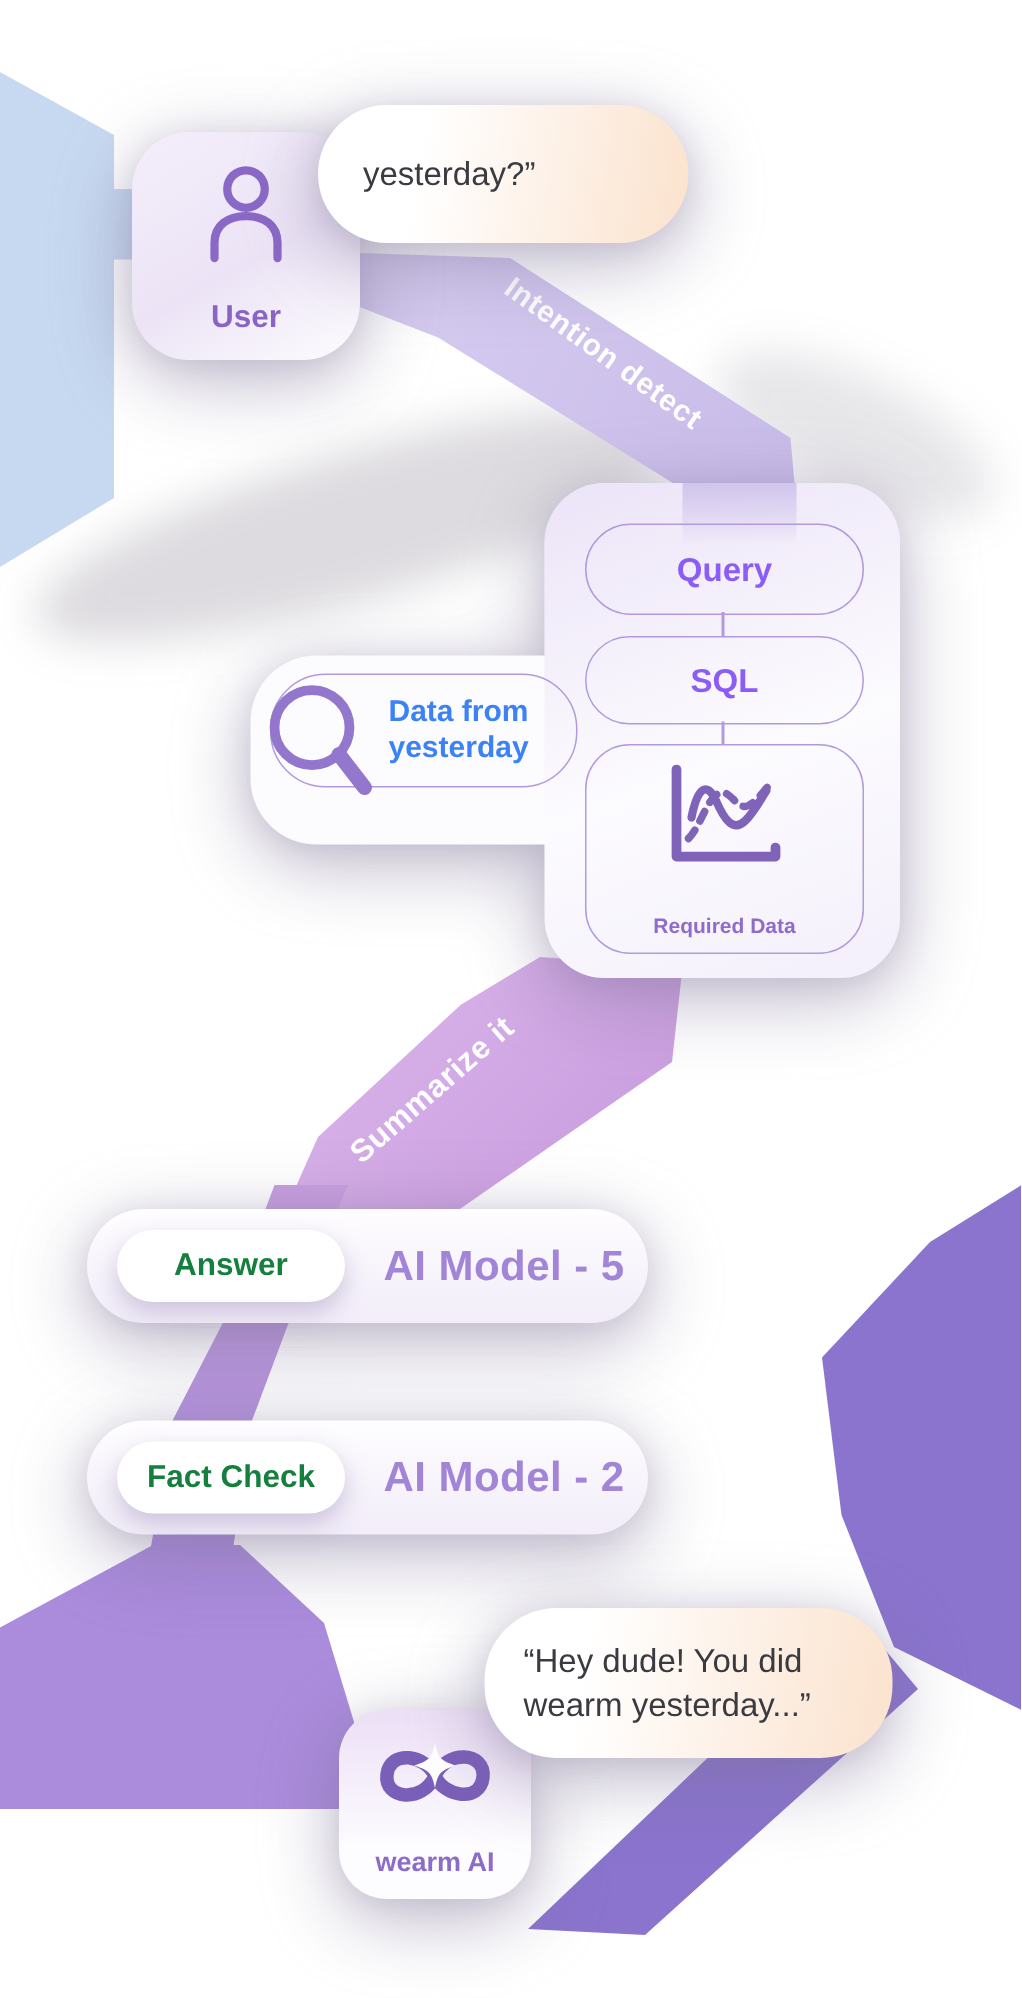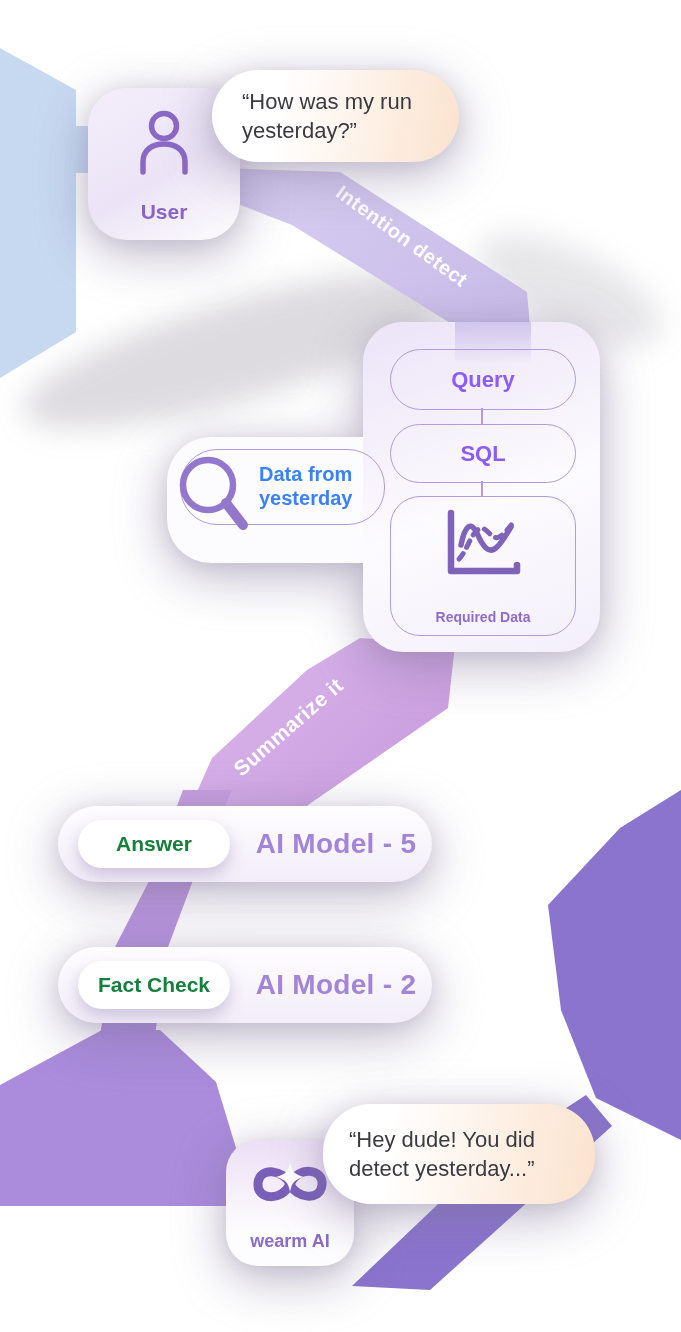--- a/index.html
+++ b/index.html
@@ -76,21 +76,21 @@
 
   .model-row{left:58px;width:374px;height:76px;border-radius:38px;z-index:5;
     background:linear-gradient(180deg,#fefdff,#f2edf9);}
   .row1{top:806px;} .row2{top:947px;}
   .model-pill{position:absolute;left:20px;top:14px;width:152px;height:48px;border-radius:24px;background:#ffffff;
     box-shadow:0 7px 16px rgba(140,120,170,.38);display:flex;align-items:center;justify-content:center;
     color:#15803d;font-size:21px;font-weight:700;}
   .model-name{position:absolute;left:190px;width:176px;top:0;height:76px;display:flex;align-items:center;justify-content:center;
     color:#a285d7;font-size:28px;font-weight:700;letter-spacing:.3px;}
 
-  .bubble2{left:323px;top:1104px;width:272px;height:100px;border-radius:48px;z-index:6;
+  .bubble2{left:323px;top:1072px;width:272px;height:100px;border-radius:48px;z-index:6;
     background:linear-gradient(100deg,#ffffff 25%,#fbe2cd);}
   .bubble2 .bubble-text{position:absolute;left:26px;top:50%;transform:translateY(-50%);}
 
   .wearm-card{left:226px;top:1140px;width:128px;height:126px;border-radius:32px;z-index:5;
     background:linear-gradient(180deg,#ecdff6,#fdfcfe 72%);}
   .wearm-label{left:0;right:0;bottom:14px;text-align:center;color:#8b6cc9;font-size:18px;font-weight:700;}
   .logo-svg{left:22px;top:20px;}
 </style>
 </head>
 <body>
@@ -117,21 +117,20 @@
   <div class="abs user-card shadowed">
     <svg class="abs person-svg" width="58" height="66" viewBox="0 0 58 66">
       <circle cx="29" cy="16" r="12.5" fill="none" stroke="#8a68c5" stroke-width="5.5"></circle>
       <path d="M8,62 L8,52 C8,40 17,34 29,34 C41,34 50,40 50,52 L50,62" fill="none" stroke="#8a68c5" stroke-width="5.5" stroke-linecap="round"></path>
     </svg>
     <div class="abs user-label">User</div>
   </div>
 
   <div class="abs bubble1 shadowed">
     <div class="bubble-text">
-      <div>“How was my run</div>
       <div>yesterday?”</div>
     </div>
   </div>
 
   <div class="abs card-group shadowed">
     <div class="abs data-card"></div>
     <div class="abs big-card"></div>
     <div class="abs ribbon-fade"></div>
 
     <div class="abs pill query-pill">
@@ -181,17 +180,17 @@
     <svg class="abs logo-svg" width="84" height="48" viewBox="0 0 84 48">
       <path d="M42,24 C36,10 12,6 10,23 C8,40 34,42 42,24 C50,6 76,8 74,25 C72,42 48,38 42,24" fill="none" stroke="#7a5fb8" stroke-width="9" stroke-linecap="round"></path>
       <path d="M42,2 C44,12 46,14 56,17 C46,20 44,22 42,32 C40,22 38,20 28,17 C38,14 40,12 42,2 Z" fill="#ffffff"></path>
     </svg>
     <div class="abs wearm-label">wearm AI</div>
   </div>
 
   <div class="abs bubble2 shadowed">
     <div class="bubble-text">
       <div>“Hey dude! You did</div>
-      <div>detect yesterday...”</div>
+      <div>wearm yesterday...”</div>
     </div>
   </div>
 
 </div>
 
 </body></html>

